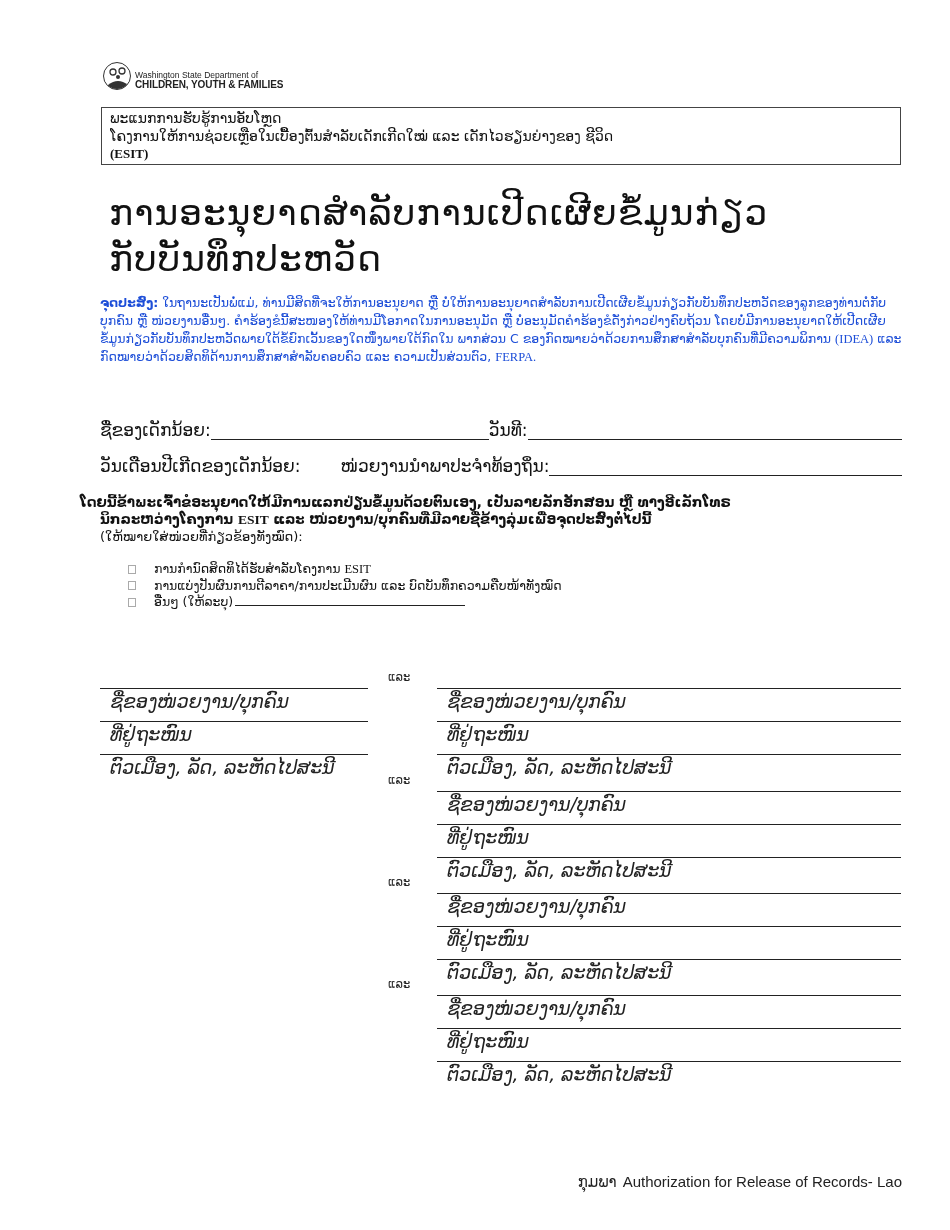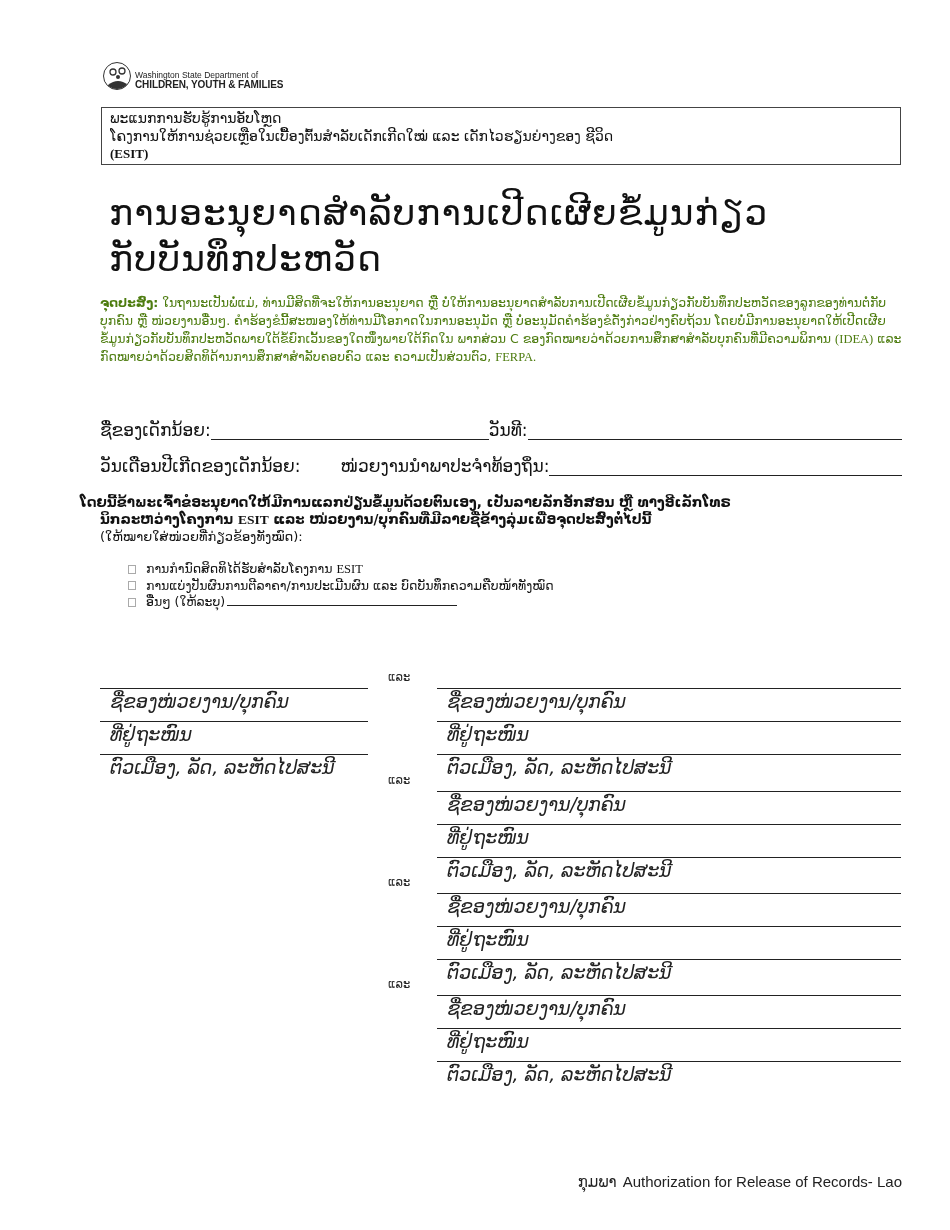--- a/index.html
+++ b/index.html
@@ -12,36 +12,36 @@
     .logo-text { line-height: 1.05; }
     .logo-line1 { font-family: "Liberation Sans", sans-serif; font-size: 8.5px; color: #222; }
     .logo-line2 { font-family: "Liberation Sans", sans-serif; font-size: 10px; font-weight: bold; color: #222; letter-spacing: -0.1px; }
 
     .header-box { position: absolute; left: 101px; top: 107px; width: 800px; height: 58px; border: 1px solid #444; padding: 1px 8px; }
     .header-line { font-size: 14px; font-weight: normal; line-height: 18px; white-space: nowrap; overflow: hidden; }
     .header-esit { font-family: "Liberation Serif", serif; font-size: 13px; font-weight: bold; line-height: 18px; }
 
     .title { position: absolute; left: 100px; top: 190px; width: 800px; font-size: 36px; line-height: 46px; font-weight: normal; letter-spacing: 1px; margin-left: 9px; }
 
-    .purpose { position: absolute; left: 100px; top: 294px; width: 805px; font-size: 12.5px; line-height: 18px; color: #4d7c0f; }
+    .purpose { position: absolute; left: 100px; top: 294px; width: 805px; font-size: 12.5px; line-height: 18px; color: #1d4ed8; }
     .purpose .lead { font-weight: bold; }
     .purpose .latin { font-family: "Liberation Serif", serif; }
 
     .field-row { position: absolute; left: 100px; display: flex; align-items: flex-end; font-size: 17px; }
     .field-line { border-bottom: 1px solid #222; height: 20px; display: inline-block; }
     .row1 { top: 420px; width: 802px; }
     .row2 { top: 456px; width: 802px; }
 
     .authorize { position: absolute; left: 80px; top: 494px; width: 820px; font-size: 13.5px; line-height: 17px; font-weight: bold; }
     .authorize .indent { padding-left: 20px; font-weight: bold; }
     .authorize .note { padding-left: 20px; font-weight: normal; font-size: 13px; }
     .latin { font-family: "Liberation Serif", serif; }
 
     .options { position: absolute; left: 128px; top: 561px; font-size: 12.5px; line-height: 16.5px; }
-    .option { display: flex; align-items: center; gap: 10px; }
+    .option { display: flex; align-items: center; gap: 18px; }
     .checkbox { width: 8px; height: 9px; border: 1px solid #aaa; display: inline-block; }
     .other-line { display: inline-block; width: 230px; border-bottom: 1px solid #222; height: 12px; margin-left: 2px; }
 
     .sig-left { position: absolute; left: 100px; top: 688px; width: 268px; }
     .sig-right { position: absolute; left: 437px; width: 464px; }
     .sig-line { border-top: 1px solid #222; height: 33px; padding-left: 10px; padding-top: 1px; font-size: 19px; font-style: italic; color: #222; }
     .and-label { position: absolute; left: 388px; font-size: 11.5px; color: #222; }
 
     .footer { position: absolute; right: 48px; top: 1173px; font-family: "Liberation Sans", sans-serif; font-size: 15px; color: #222; display: flex; gap: 6px; align-items: flex-start; }
     .footer .lao { font-family: "DejaVu Sans", sans-serif; font-size: 15px; }

